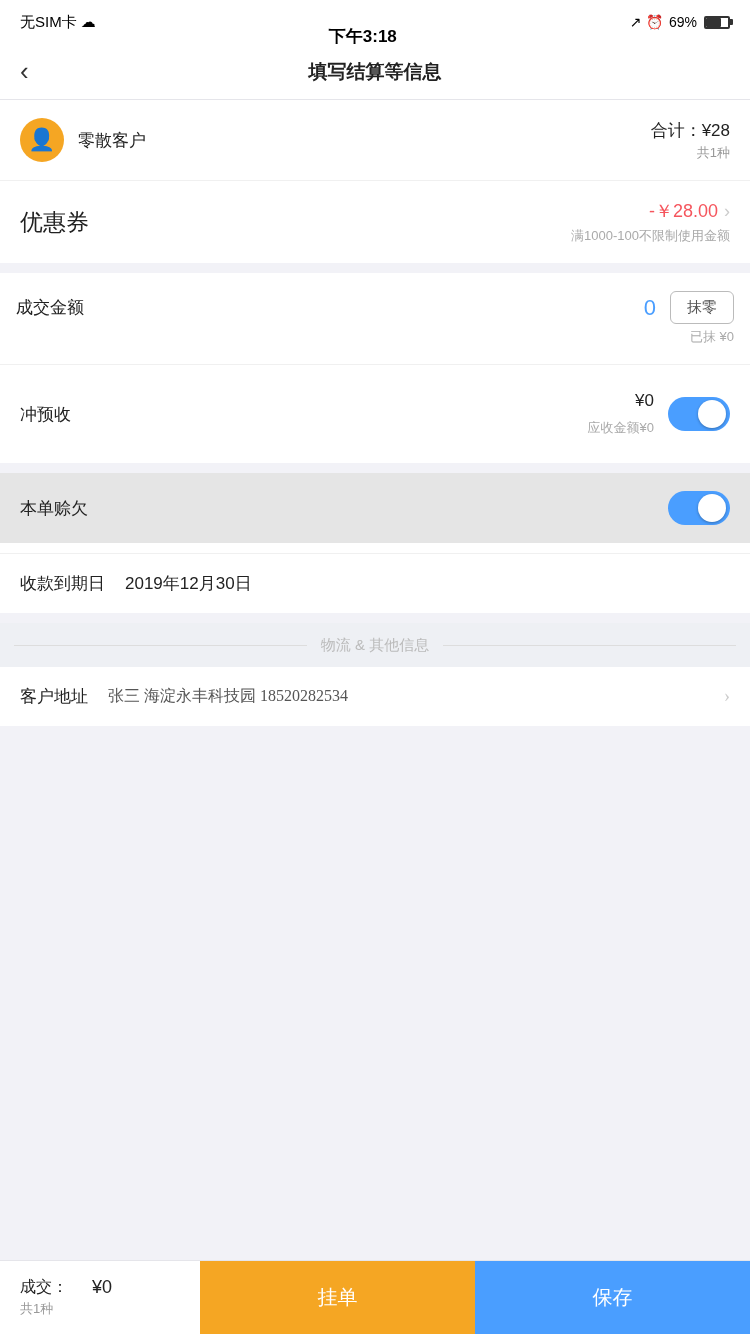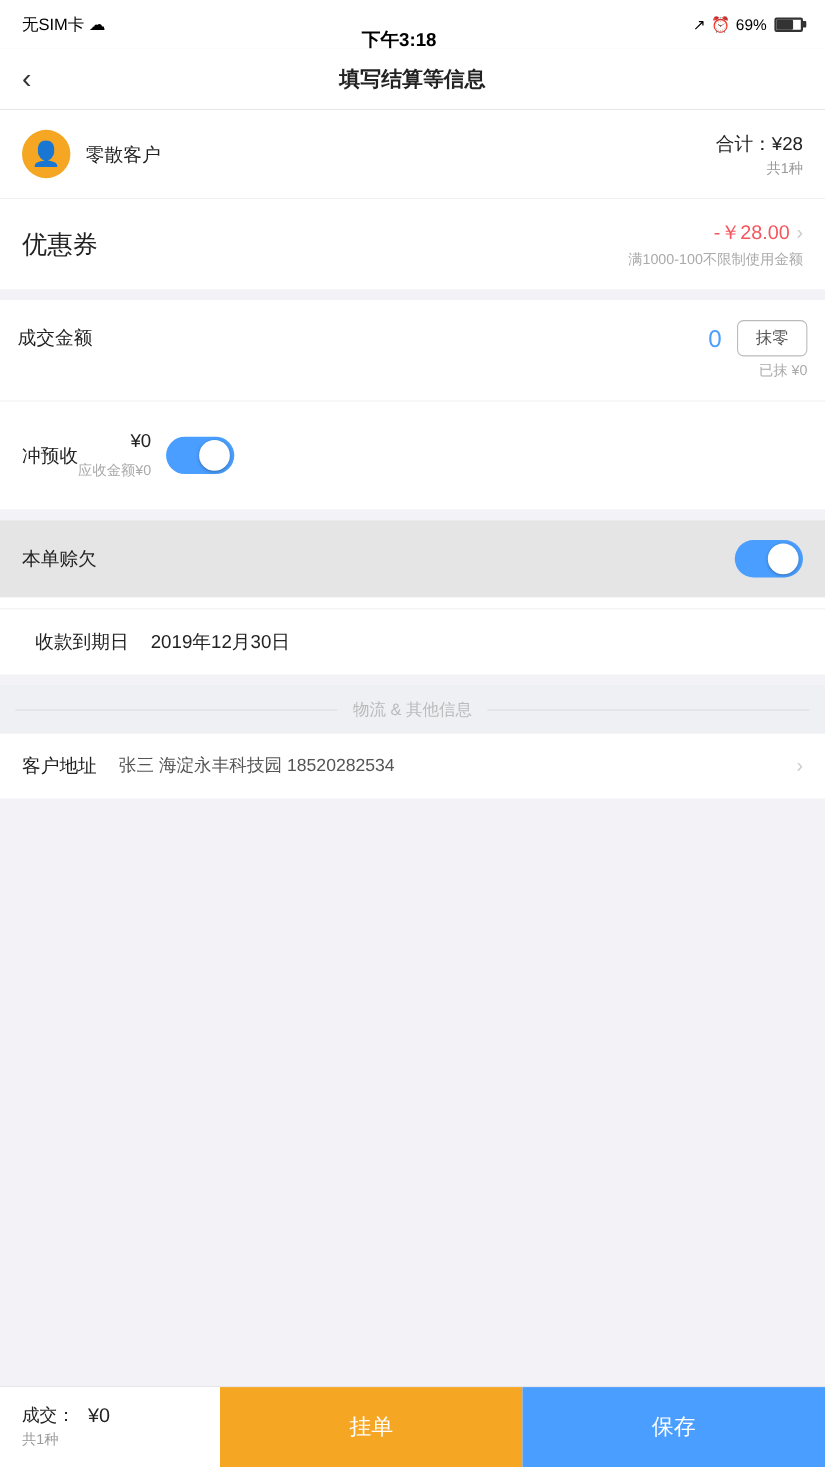--- a/index.html
+++ b/index.html
@@ -115,20 +115,21 @@
       color: #555;
       background: #fff;
       cursor: pointer;
     }
     .deal-sub { font-size: 13px; color: #aaa; margin-top: 4px; text-align: right; }
 
     
     .prereceive-row {
       display: flex;
       align-items: center;
+      justify-content: space-between;
       padding: 26px 20px;
       border-top: 1px solid #f0f0f0;
     }
     .prereceive-label { font-size: 17px; color: #222; }
     .prereceive-right { display: flex; align-items: center; gap: 14px; }
     .prereceive-amounts { text-align: right; }
     .prereceive-main { font-size: 17px; color: #222; }
     .prereceive-sub { font-size: 13px; color: #aaa; margin-top: 8px; }
 
     
@@ -157,21 +158,21 @@
       display: flex;
       align-items: center;
       justify-content: space-between;
       margin-bottom: 10px;
     }
     .debt-label { font-size: 17px; color: #222; }
 
     
     .duedate-row {
       background: #fff;
-      padding: 18px 32px;
+      padding: 18px 20px;
       display: flex;
       align-items: center;
       gap: 20px;
       border-top: 1px solid #f0f0f0;
     }
     .duedate-label { font-size: 17px; color: #222; }
     .duedate-value { font-size: 17px; color: #222; }
 
     
     .divider-section {
@@ -191,20 +192,21 @@
     }
 
     
     .address-row {
       background: #fff;
       padding: 18px 20px;
       display: flex;
       align-items: center;
       justify-content: space-between;
       cursor: pointer;
+      font-family: Liberation Serif, serif;
     }
     .address-label { font-size: 17px; color: #222; flex-shrink: 0; margin-right: 20px; }
     .address-value { font-size: 16px; color: #555; flex: 1; }
     .address-chevron { color: #ccc; font-size: 18px; }
 
     
     .empty-area {
       flex: 1;
       background: #f2f2f7;
       min-height: 200px;
@@ -219,21 +221,21 @@
       height: 74px;
       background: #fff;
       display: flex;
       align-items: center;
       border-top: 1px solid #e5e5ea;
     }
     .bottom-info {
       padding: 0 20px;
       min-width: 200px;
     }
-    .bottom-deal { font-size: 16px; color: #222; display: flex; align-items: center; gap: 12px; }
+    .bottom-deal { font-size: 16px; color: #222; display: flex; align-items: center; gap: 24px; }
     .bottom-deal-label { color: #222; }
     .bottom-deal-value { font-size: 18px; color: #222; font-weight: 500; }
     .bottom-count { font-size: 13px; color: #999; margin-top: 2px; }
     .bottom-buttons { display: flex; flex: 1; height: 100%; }
     .btn-hold {
       flex: 1;
       background: #f5a623;
       color: #fff;
       font-size: 20px;
       font-weight: 500;

